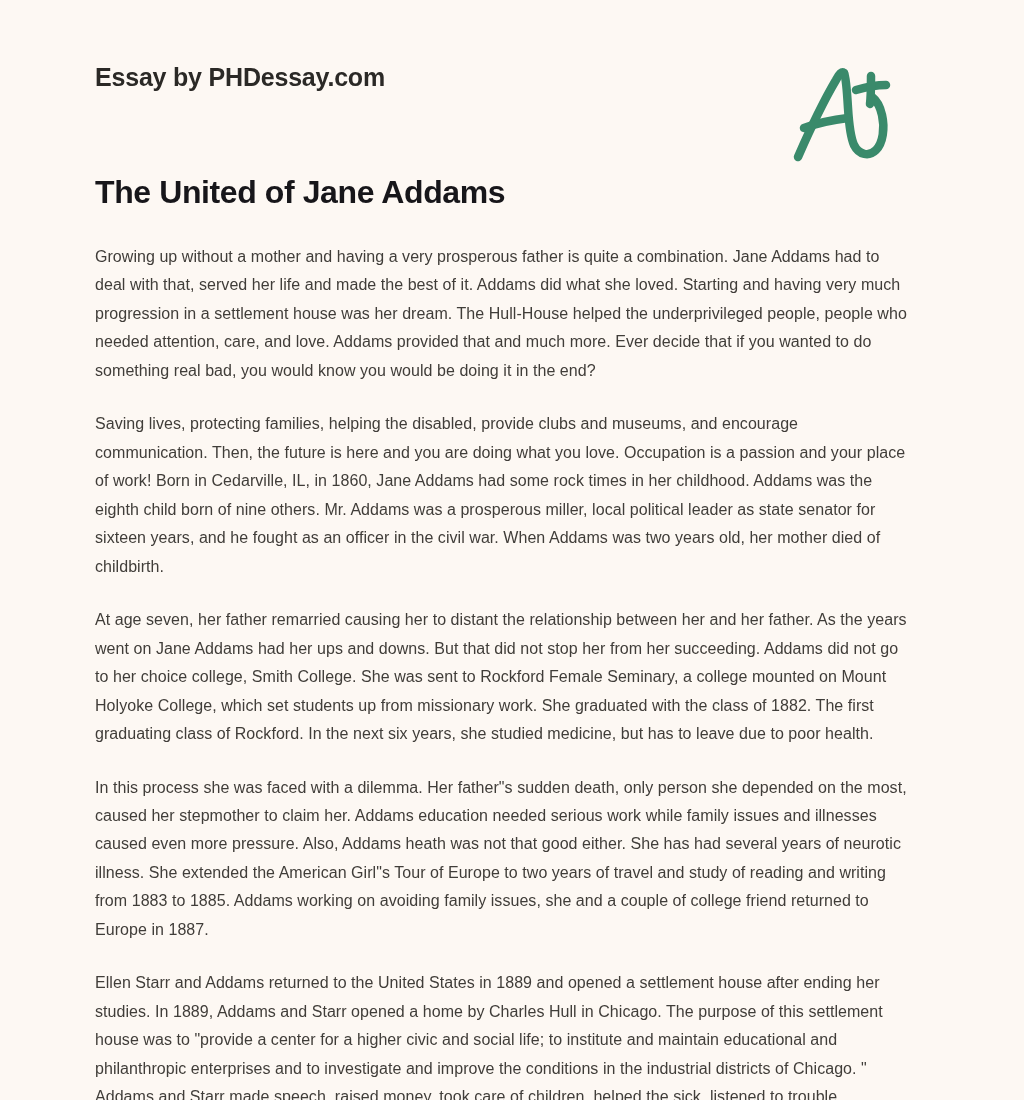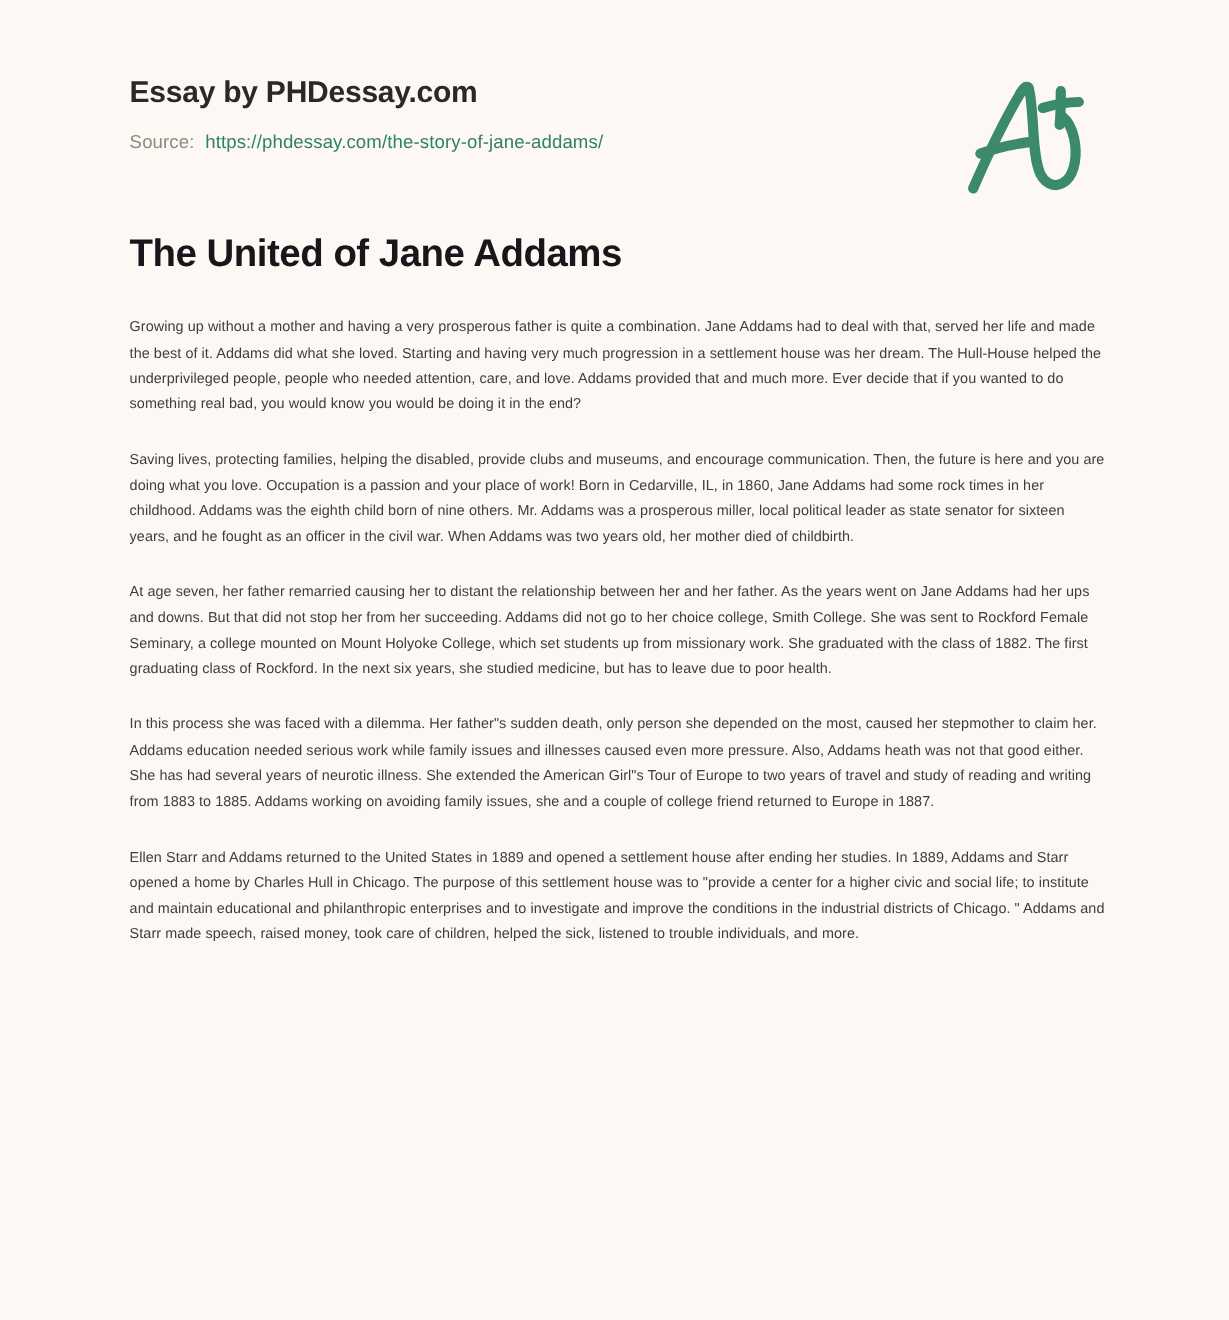--- a/index.html
+++ b/index.html
@@ -16,21 +16,20 @@
     color: #3a3733;
     -webkit-font-smoothing: antialiased;
   }
 
   .page {
     position: relative;
     width: 988px;
     height: 1100px;
     box-sizing: border-box;
     overflow: hidden;
-    margin-left: 13px;
   }
 
   
   .header {
     position: relative;
     padding: 62px 80px 0 95px;
     min-height: 110px;
     box-sizing: border-box;
   }
 
@@ -85,45 +84,41 @@
     letter-spacing: -0.4px;
     color: #17161a;
   }
 
   .article-body {
     margin-top: 31px;
   }
 
   .article-body p {
     margin: 0 0 25px 0;
-    font-size: 12px;
+    font-size: 16px;
     line-height: 1.78;
     color: #403d39;
     letter-spacing: 0.05px;
     text-align: left;
     max-width: 853px;
   }
 
   .article-body p:last-child {
     margin-bottom: 0;
   }
 </style>
 </head>
 <body>
 
 <div class="page">
 
   <div class="header">
 
     <div class="brand-line">Essay by PHDessay.com</div>
 
-    <div class="source-line">
-      <span>Source:</span>
-      <span>&nbsp;</span><a class="src-url" href="#">https://phdessay.com/the-story-of-jane-addams/</a>
-    </div>
 
     <div class="logo">
       <svg viewBox="0 0 118 108" xmlns="http://www.w3.org/2000/svg">
         <g fill="none" stroke="#3a8a6b" stroke-width="8.5" stroke-linecap="round" stroke-linejoin="round">
 
           <path d="M16 99 C 26 76, 41 44, 54 22 C 57 16, 60 13, 62 15"></path>
 
           <path d="M62 15 C 64 19, 65 33, 66 50 C 67 66, 68 78, 72 87
                    C 77 97, 87 99, 94 92 C 101 85, 103 70, 100 57
                    C 98 48, 94 42, 90 39"></path>

